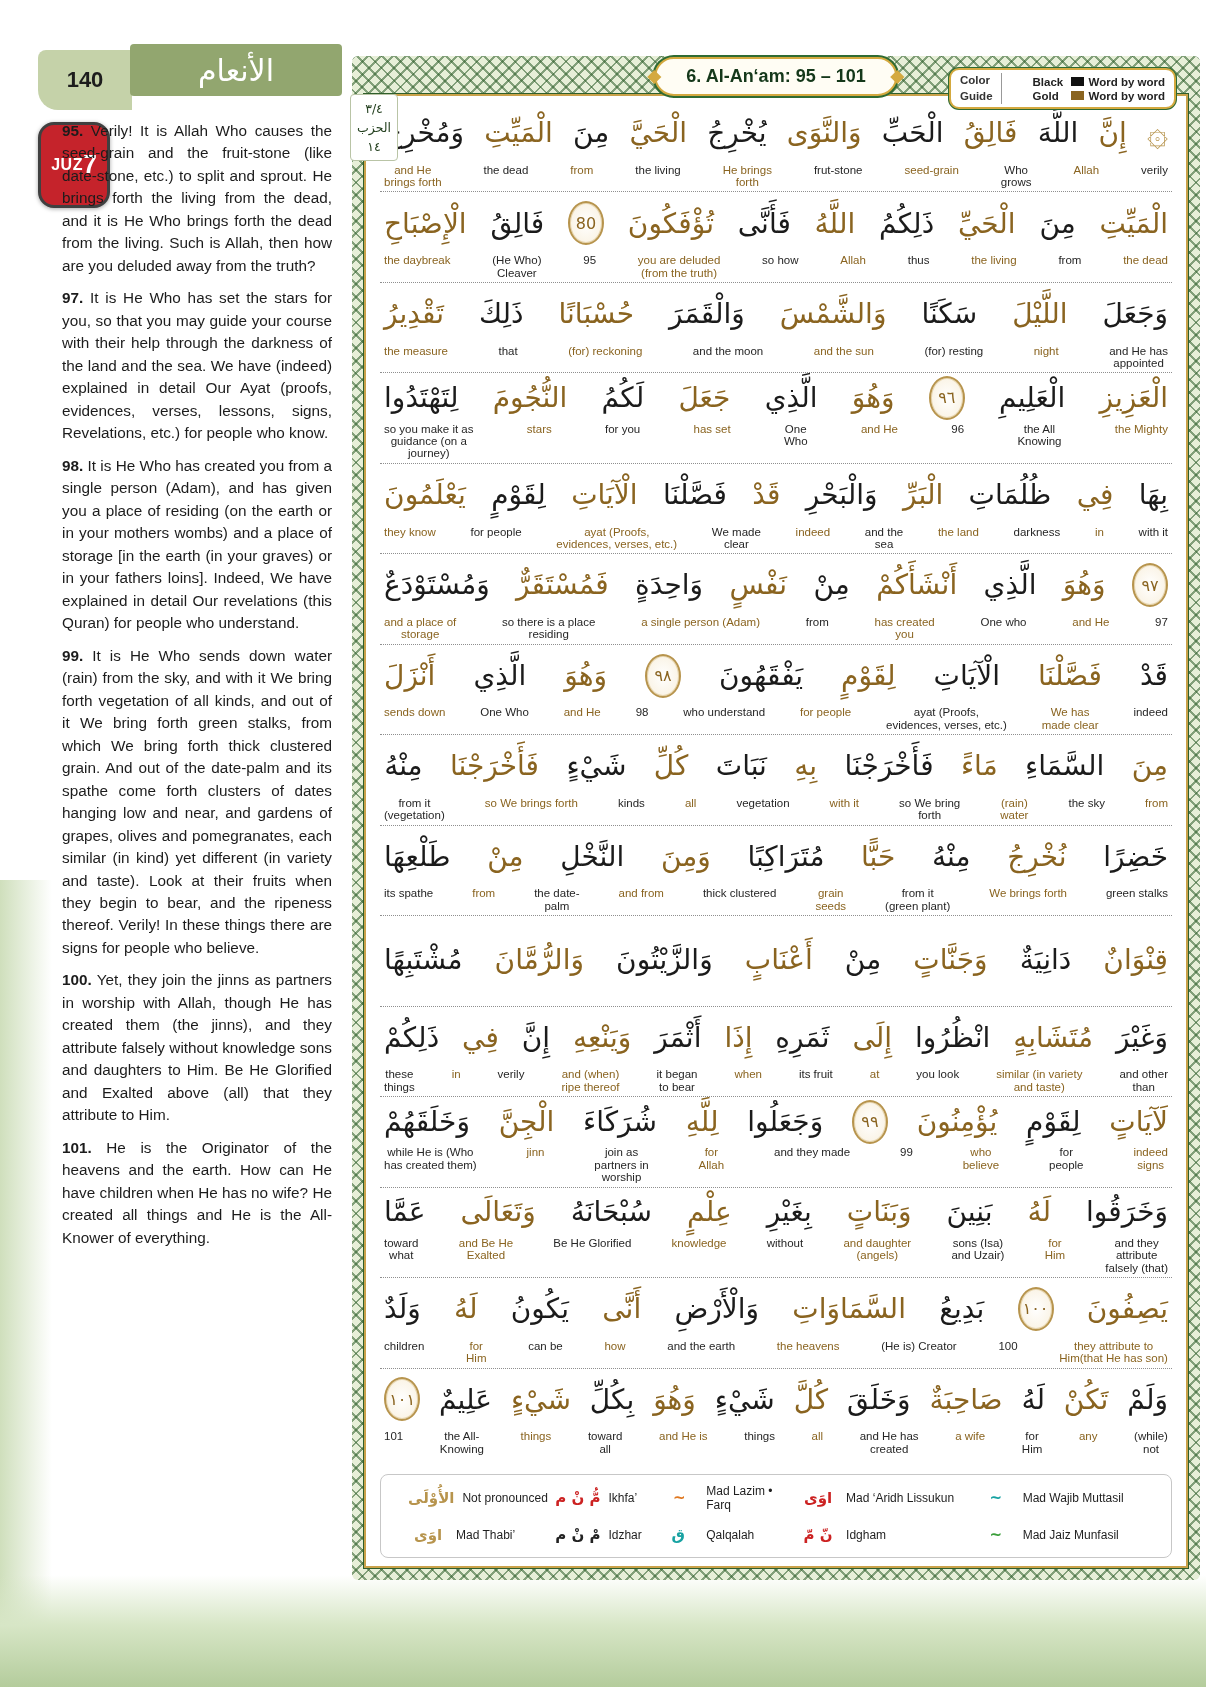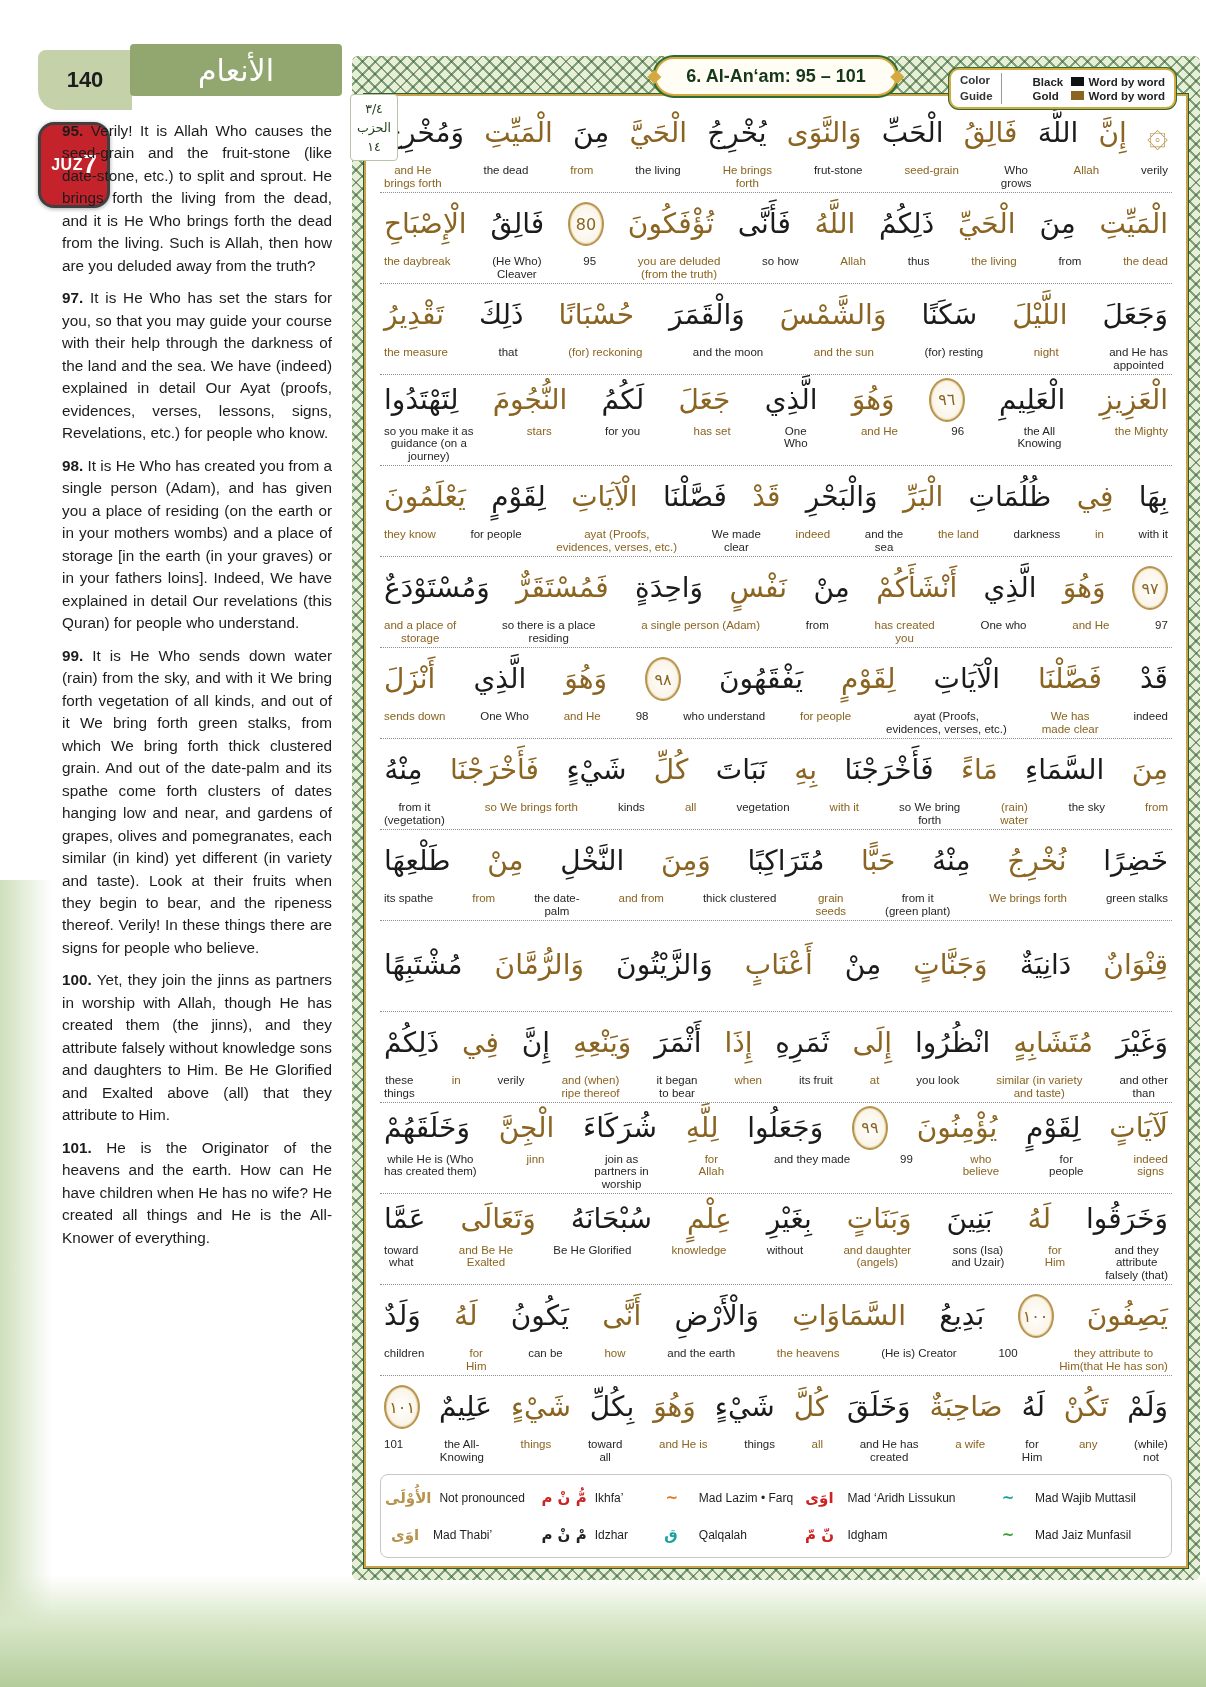--- a/index.html
+++ b/index.html
@@ -69,22 +69,22 @@
   .aw{white-space:nowrap;}
   .aw.g{color:#8a6420;} .aw.b{color:#1b1b1b;}
   .aw.orn{color:#b7944d;font-size:36px;}
   .vnum{min-width:32px;height:40px;border:2px solid #b7944d;border-radius:50%;
     display:flex;align-items:center;justify-content:center;color:#8a6420;font-size:16px;
     background:radial-gradient(#fff,#f8efdc);box-shadow:0 0 0 1px #e7d5ae inset;}
   .gloss-row{display:flex;justify-content:space-between;align-items:flex-start;gap:3px;padding:1px 0 0;}
   .gloss{font-size:11.5px;line-height:1.08;text-align:center;white-space:pre-line;}
   .gloss.g{color:#8a6420;} .gloss.b{color:#262626;}
   
-  .legend{height:84px;border:1px solid #c7c7c7;border-radius:8px;margin-top:8px;
-    display:flex;flex-direction:column;justify-content:space-around;padding:4px 4px;box-sizing:border-box;}
+  .legend{height:84px;border:1px solid #c7c7c7;border-radius:8px;margin-top:16px;
+    display:flex;flex-direction:column;justify-content:space-around;padding:4px 27px;box-sizing:border-box;}
   .legend-row{display:flex;flex:1;align-items:center;}
   .legend-item{display:flex;align-items:center;gap:8px;font-size:12px;color:#1e1e1e;}
   .legend-item:nth-child(1){flex:0 0 20%;}
   .legend-item:nth-child(2){flex:0 0 14%;}
   .legend-item:nth-child(3){flex:0 0 19%;}
   .legend-item:nth-child(4){flex:0 0 24%;}
   .legend-item:nth-child(5){flex:0 0 23%;}
   .legend .ic{font-family:"DejaVu Sans",sans-serif;font-size:15px;min-width:40px;text-align:center;font-weight:bold;}
   .ic-gold{color:#b7944d;} .ic-red{color:#cc2222;} .ic-teal{color:#17a2a2;}
   .ic-orange{color:#e07820;} .ic-green{color:#3a9e3a;} .ic-dark{color:#222;}

